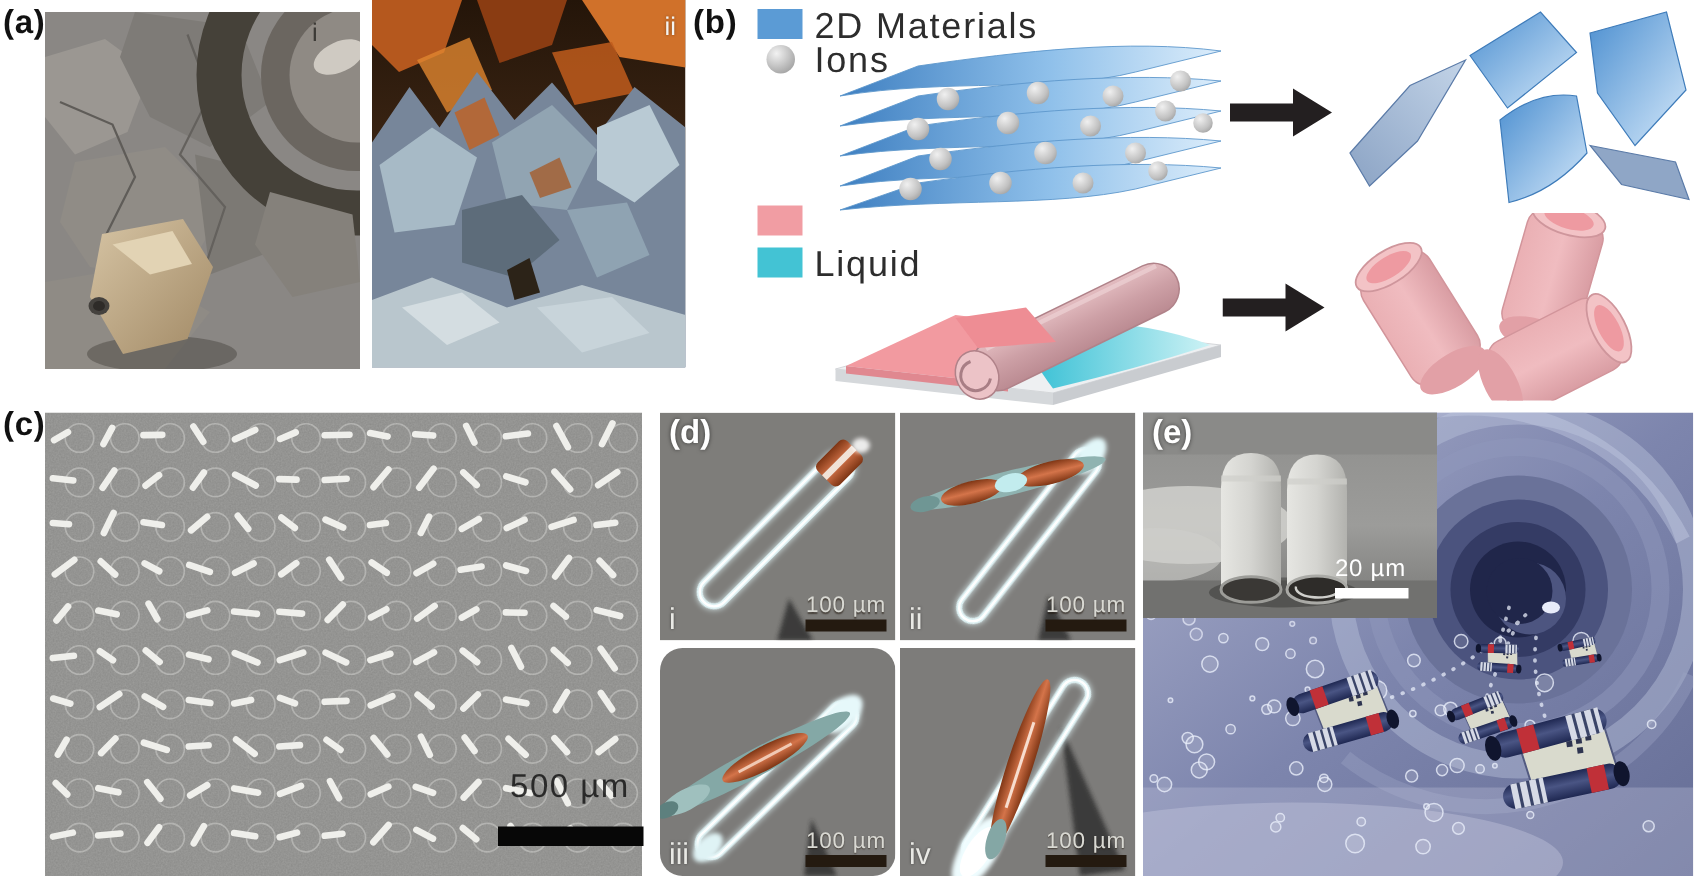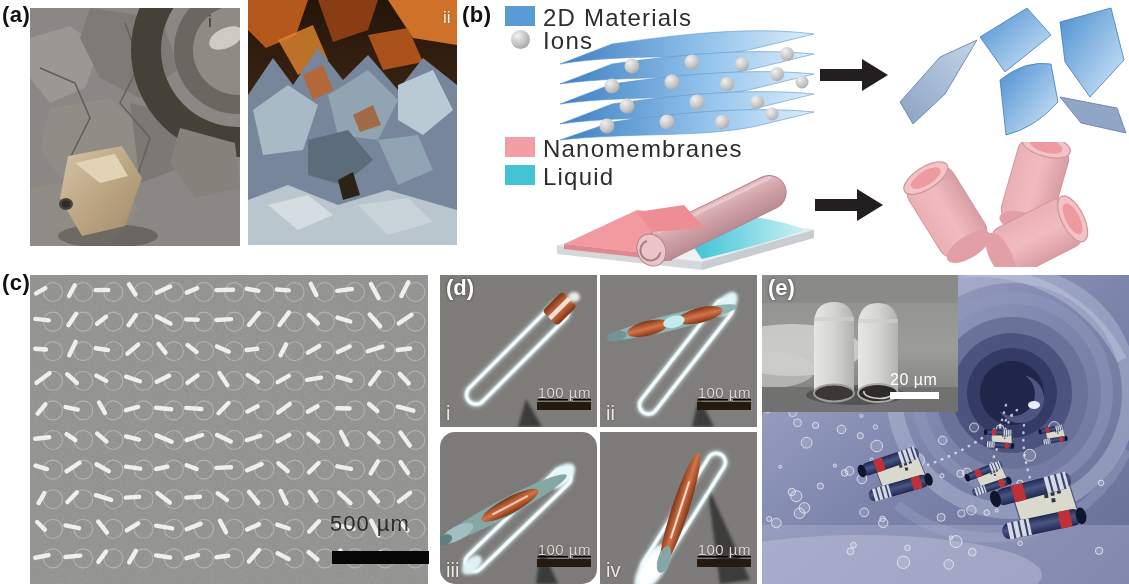--- a/index.html
+++ b/index.html
@@ -11,21 +11,21 @@
   .sublabel{font-size:17px;color:#3c3a36;}
   .sublabel.white{color:#f4f4f2;text-shadow:0 0 2px rgba(0,0,0,.4);}
   .legend-text{font-size:24px;color:#2d2d2d;letter-spacing:1.2px;white-space:nowrap;}
   .swatch{width:30px;height:20px;}
   .sphere{width:19px;height:19px;border-radius:50%;
           background:radial-gradient(circle at 35% 30%, #f2f2f2 0%, #c6c6c6 45%, #8f8f8f 100%);}
   .cscale-text{font-size:22px;color:rgba(22,22,22,.85);letter-spacing:1px;}
   .cscale-bar{background:#070707;}
   .dcell{position:absolute;width:157px;height:152px;overflow:hidden;}
   .dsub{position:absolute;left:6px;bottom:2px;font-size:20px;color:#e9e9e5;text-shadow:0 0 2px rgba(0,0,0,.45);}
-  .dscale{position:absolute;right:6px;bottom:17px;text-align:right;text-decoration:underline;}
+  .dscale{position:absolute;right:6px;bottom:6px;text-align:center;}
   .dscale .t{font-size:15px;color:#d9d9d3;text-shadow:0 1px 1px rgba(30,20,10,.6);letter-spacing:.5px;}
   .dscale .b{height:8px;width:54px;background:#241a10;margin:1px auto 0 auto;}
   .escale{position:absolute;left:128px;top:96px;text-align:left;}
   .escale .t{font-size:16px;color:#fff;letter-spacing:.5px;}
   .escale .b{height:7px;width:49px;background:#fff;margin-top:3px;}
   svg{display:block;}
 </style>
 </head>
 <body>
 
@@ -157,21 +157,20 @@
       </linearGradient>
     </defs>
     <polygon points="15,100 55,55 92,38 60,92 28,122" fill="url(#flakeGy)" stroke="#5b7ba8" stroke-width="0.8"></polygon>
     <polygon points="95,35 142,6 166,33 120,70" fill="url(#flakeG)" stroke="#3f7cba" stroke-width="0.8"></polygon>
     <polygon points="175,20 226,6 239,58 205,95 180,60" fill="url(#flakeG)" stroke="#3f7cba" stroke-width="0.8"></polygon>
     <path d="M115 78 Q140 58 166 62 L173 100 Q150 126 121 133 Z" fill="url(#flakeG)" stroke="#3f7cba" stroke-width="0.8"></path>
     <polygon points="175,95 232,106 241,131 196,121" fill="#8fa6c6" stroke="#5b7ba8" stroke-width="0.8"></polygon>
   </svg>
 
   <div class="abs swatch" style="left:505px;top:137px;background:#f19da3;"></div>
-  <div class="abs legend-text" style="left:543px;top:135px;">Nanomembranes</div>
   <div class="abs swatch" style="left:505px;top:165px;background:#43c3d4;"></div>
   <div class="abs legend-text" style="left:543px;top:163px;">Liquid</div>
 
   <svg class="abs" style="left:552px;top:150px;" width="270" height="120" viewBox="0 0 270 120">
     <defs>
       <linearGradient id="cyanG" x1="0" y1="0" x2="1" y2="0">
         <stop offset="0" stop-color="#2fbdd3"></stop>
           <stop offset="1" stop-color="#cdf2f5"></stop>
       </linearGradient>
       <linearGradient id="rollG" x1="0" y1="0" x2="0" y2="1">
@@ -487,21 +486,21 @@
           <circle cx="294.8" cy="283.4" r="9.5" fill="none" stroke="rgba(252,252,248,0.30)" stroke-width="1.1"></circle>
           <rect x="274.8" y="279.2" width="16.0" height="4.4" rx="2.2" fill="#efefeb" transform="rotate(39.6 283.8 281.4)"></rect>
           <circle cx="325.0" cy="283.4" r="9.5" fill="none" stroke="rgba(252,252,248,0.30)" stroke-width="1.1"></circle>
           <rect x="305.0" y="279.2" width="17.3" height="4.4" rx="2.2" fill="#efefeb" transform="rotate(57.5 314.0 281.4)"></rect>
           <circle cx="355.2" cy="283.4" r="9.5" fill="none" stroke="rgba(252,252,248,0.30)" stroke-width="1.1"></circle>
           <rect x="335.2" y="279.2" width="18.5" height="4.4" rx="2.2" fill="#efefeb" transform="rotate(-34.4 344.2 281.4)"></rect>
           <circle cx="385.4" cy="283.4" r="9.5" fill="none" stroke="rgba(252,252,248,0.30)" stroke-width="1.1"></circle>
           <rect x="365.4" y="279.2" width="18.5" height="4.4" rx="2.2" fill="#efefeb" transform="rotate(-10.3 374.4 281.4)"></rect>
         </g>
     </svg>
-    <div class="abs cscale-text" style="left:300px;top:236px;width:100px;text-align:left;">500 µm</div>
+    <div class="abs cscale-text" style="left:300px;top:236px;width:100px;text-align:center;">500 µm</div>
     <div class="abs cscale-bar" style="left:302px;top:276px;width:97px;height:13px;"></div>
   </div>
 
   <svg width="0" height="0" style="position:absolute">
     <defs>
       <filter id="dglow" x="-40%" y="-40%" width="180%" height="180%">
         <feGaussianBlur stdDeviation="2.2" result="b"></feGaussianBlur>
         <feMerge>
             <feMergeNode in="b"></feMergeNode>
             <feMergeNode in="SourceGraphic"></feMergeNode>

